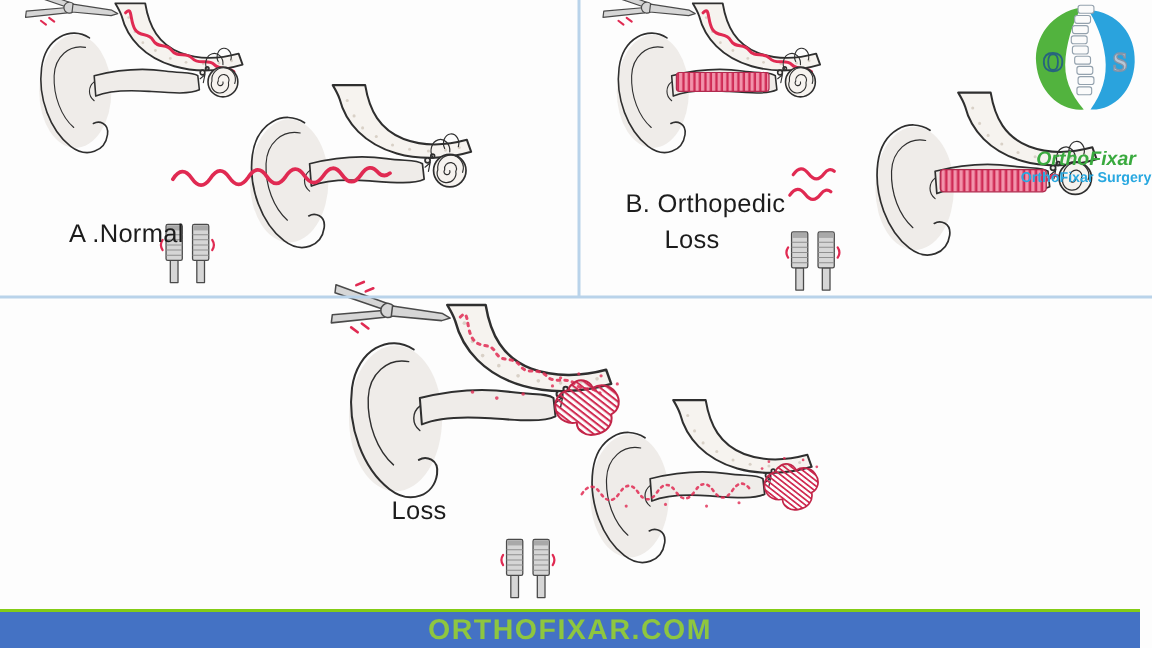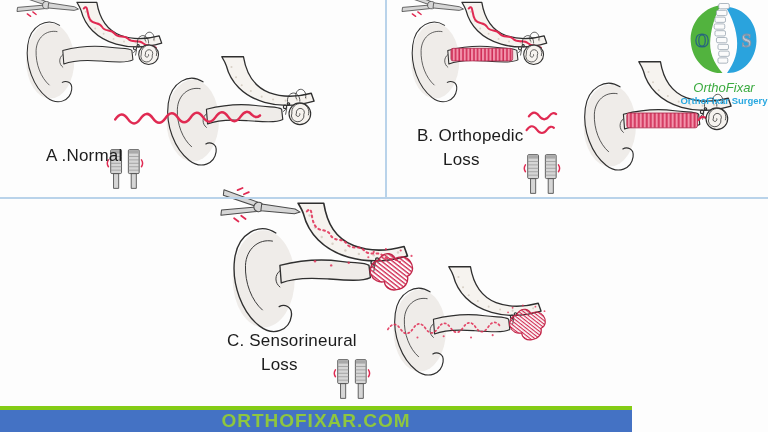--- a/index.html
+++ b/index.html
@@ -30,29 +30,29 @@
   .wave-dotted{fill:none;stroke:var(--red,#e02a52);stroke-width:3;stroke-dasharray:2.5 5;stroke-linecap:round;opacity:.85;}
   .band{fill:url(#bandStripes);stroke:#b02a4e;stroke-width:1.5;}
   .metal{fill:var(--metal,#d6d6d6);stroke:var(--metal-dark,#4a4a4a);stroke-width:1.5;stroke-linejoin:round;}
   .metal-cap{fill:#a9a9a9;}
   .stripe-line{stroke:#8f8f8f;stroke-width:1.2;}
   .redmark{fill:none;stroke:var(--red,#e02a52);stroke-width:2.6;stroke-linecap:round;}
   .blob{fill:url(#redHatch);stroke:#c22649;stroke-width:2;stroke-linejoin:round;}
   .rspeck{fill:var(--red,#e02a52);opacity:.8;}
   
   #logo{position:absolute;left:680px;top:2px;width:88px;text-align:center;}
-  #logo .brand{color:var(--logo-green,#3aaa3f);font-size:13px;font-weight:normal;font-style:italic;line-height:14px;margin-top:1px;}
+  #logo .brand{color:var(--logo-green,#3aaa3f);font-size:13px;font-weight:bold;font-style:italic;line-height:14px;margin-top:18px;}
   #logo .tagline{color:var(--logo-blue,#29a8e0);font-size:9.5px;font-weight:bold;line-height:11px;}
   .logo-letter-o{font-size:24px;font-weight:bold;fill:none;stroke:#27647e;stroke-width:1.6;font-family:"Liberation Serif",serif;}
   .logo-letter-s{font-size:24px;font-weight:bold;fill:#b9c6d4;stroke:#8494a8;stroke-width:1.2;font-family:"Liberation Serif",serif;}
   .spine-rect{fill:#fbfbfb;stroke:#93a1ad;stroke-width:1;}
   
   #footer{
-    position:absolute;left:0;bottom:0;width:632px;height:26px;
-    background:var(--footer-bg,#4472c4);border-top:4px solid #84cc16;
+    position:absolute;left:0;bottom:0;width:760px;height:26px;
+    background:var(--footer-bg,#4472c4);border-top:2px solid #84cc16;
     display:flex;align-items:flex-end;justify-content:center;box-sizing:border-box;
   }
   #footer .footer-text{
     color:var(--footer-text,#8ec63f);font-size:19px;font-weight:bold;letter-spacing:1px;
     font-family:"Liberation Sans",sans-serif;
   }
 </style>
 </head>
 <body>
 
@@ -219,21 +219,20 @@
   </svg>
 
   <div class="panel-label" style="left:46px;top:144px">
     <span>A .Normal</span>
   </div>
   <div class="panel-label" style="left:417px;top:124px">
     <span>B. Orthopedic</span>
     <span class="l2" style="margin-left:26px">Loss</span>
   </div>
   <div class="panel-label" style="left:227px;top:329px">
-    <span>C. Sensorineural</span>
     <span class="l2" style="margin-left:34px">Loss</span>
   </div>
 
   <div class="vdivider" style="left:385px;top:0;width:2px;height:198px"></div>
   <div class="hdivider" style="left:0;top:197px;width:768px;height:2px"></div>
 
   <div id="logo">
     <svg width="80" height="74" viewBox="0 0 100 98">
       <path d="M46,4 C20,8 4,30 6,53 C8,79 28,96 48,94 C36,80 30,66 32,48 C34,30 40,14 46,4 Z" fill="#52b33e"></path>
       <path d="M52,6 C78,8 94,28 93,52 C92,78 74,95 54,94 C64,80 69,66 67,48 C65,30 58,16 52,6 Z" fill="#2aa3dd"></path>

